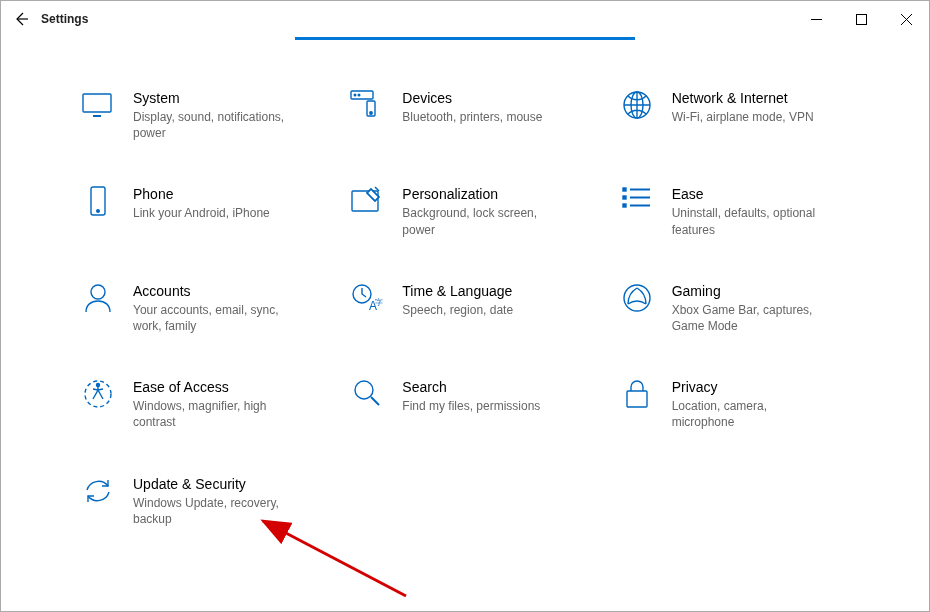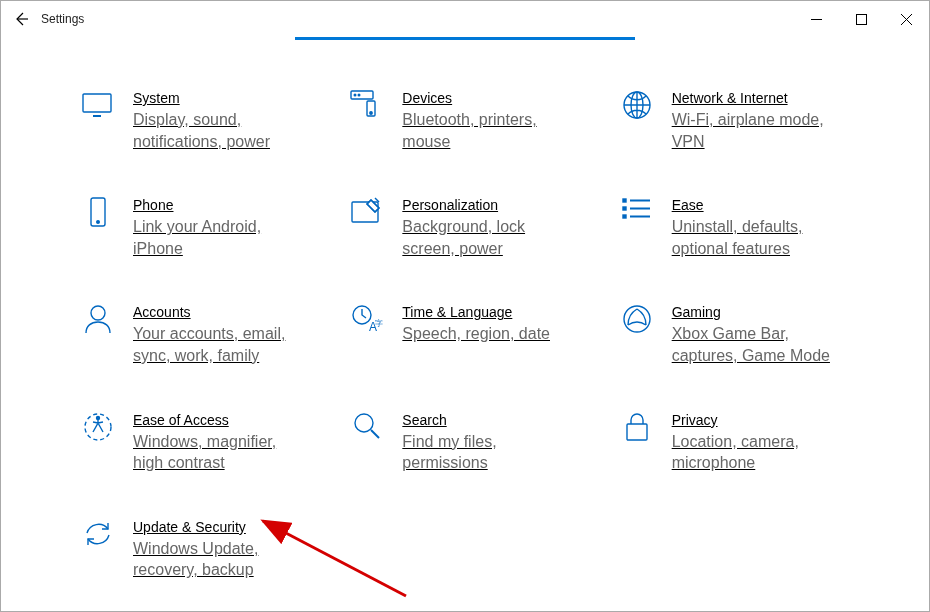--- a/index.html
+++ b/index.html
@@ -1,30 +1,30 @@
 <!DOCTYPE html>
 <html><head>
   <meta charset="utf-8">
   <style>
     * { box-sizing: border-box; margin: 0; padding: 0; font-family: "Segoe UI", Arial, sans-serif; }
     body { width: 930px; height: 612px; border: 1px solid #aaa; background: #fff; position: relative; overflow: hidden; }
     .titlebar { display: flex; align-items: center; height: 36px; }
     .titlebar .back { width: 40px; display: flex; align-items: center; justify-content: center; cursor: pointer; }
-    .titlebar .title { font-size: 12px; color: #222; }
+    .titlebar .title { font-size: 12px; color: #222; font-weight: bold; }
     .titlebar .winbtns { margin-left: auto; display: flex; }
     .winbtn { width: 45px; height: 36px; display: flex; align-items: center; justify-content: center; cursor: pointer; }
     .accent-underline { height: 3px; background: #0078d7; width: 340px; margin: 0 auto 20px auto; }
-    .content { padding: 30px 70px 0 80px; text-decoration: underline; }
+    .content { padding: 30px 70px 0 80px; }
     .grid { display: grid; grid-template-columns: repeat(3, 1fr); column-gap: 30px; row-gap: 45px; }
     .tile { display: flex; gap: 18px; cursor: pointer; }
     .icon { width: 34px; height: 34px; flex: 0 0 34px; color: #0067c0; display: flex; align-items: flex-start; justify-content: center; }
     .icon svg { stroke: #0067c0; fill: none; stroke-width: 1.4; }
     .text { padding-top: 0px; }
     .tile-title { font-size: 14px; color: #000; margin-bottom: 3px; }
-    .tile-desc { font-size: 16px; color: #666; max-width: 160px; line-height: 1.35; }
+    .tile-desc { font-size: 12px; color: #666; max-width: 160px; line-height: 1.35; }
     .arrow { position: absolute; pointer-events: none; }
   </style>
 </head>
 <body>
 
 <div class="titlebar">
   <div class="back">
     <svg width="16" height="16" viewBox="0 0 16 16">
         <path d="M10 2 4 8l6 6" stroke="#000" stroke-width="1.2" fill="none"></path>
         <path d="M4 8h11" stroke="#000" stroke-width="1.2"></path>

